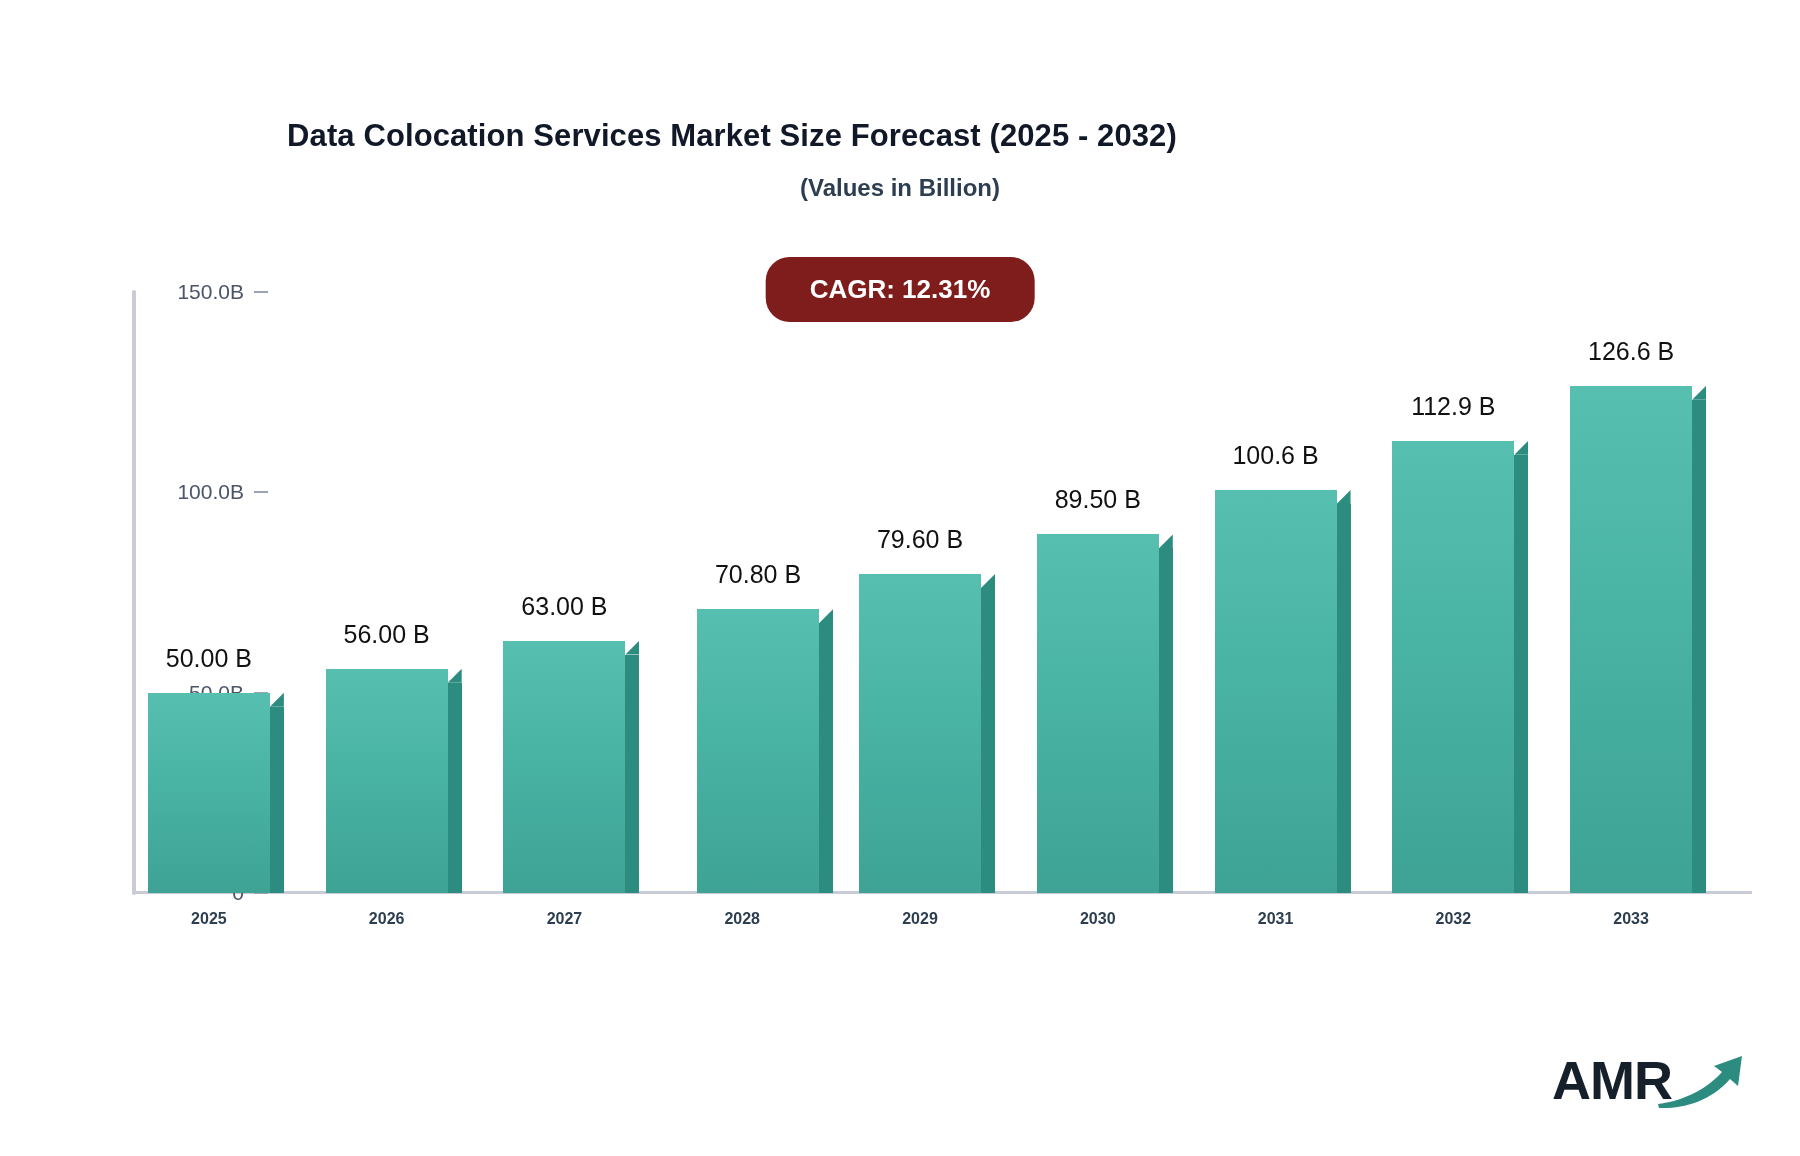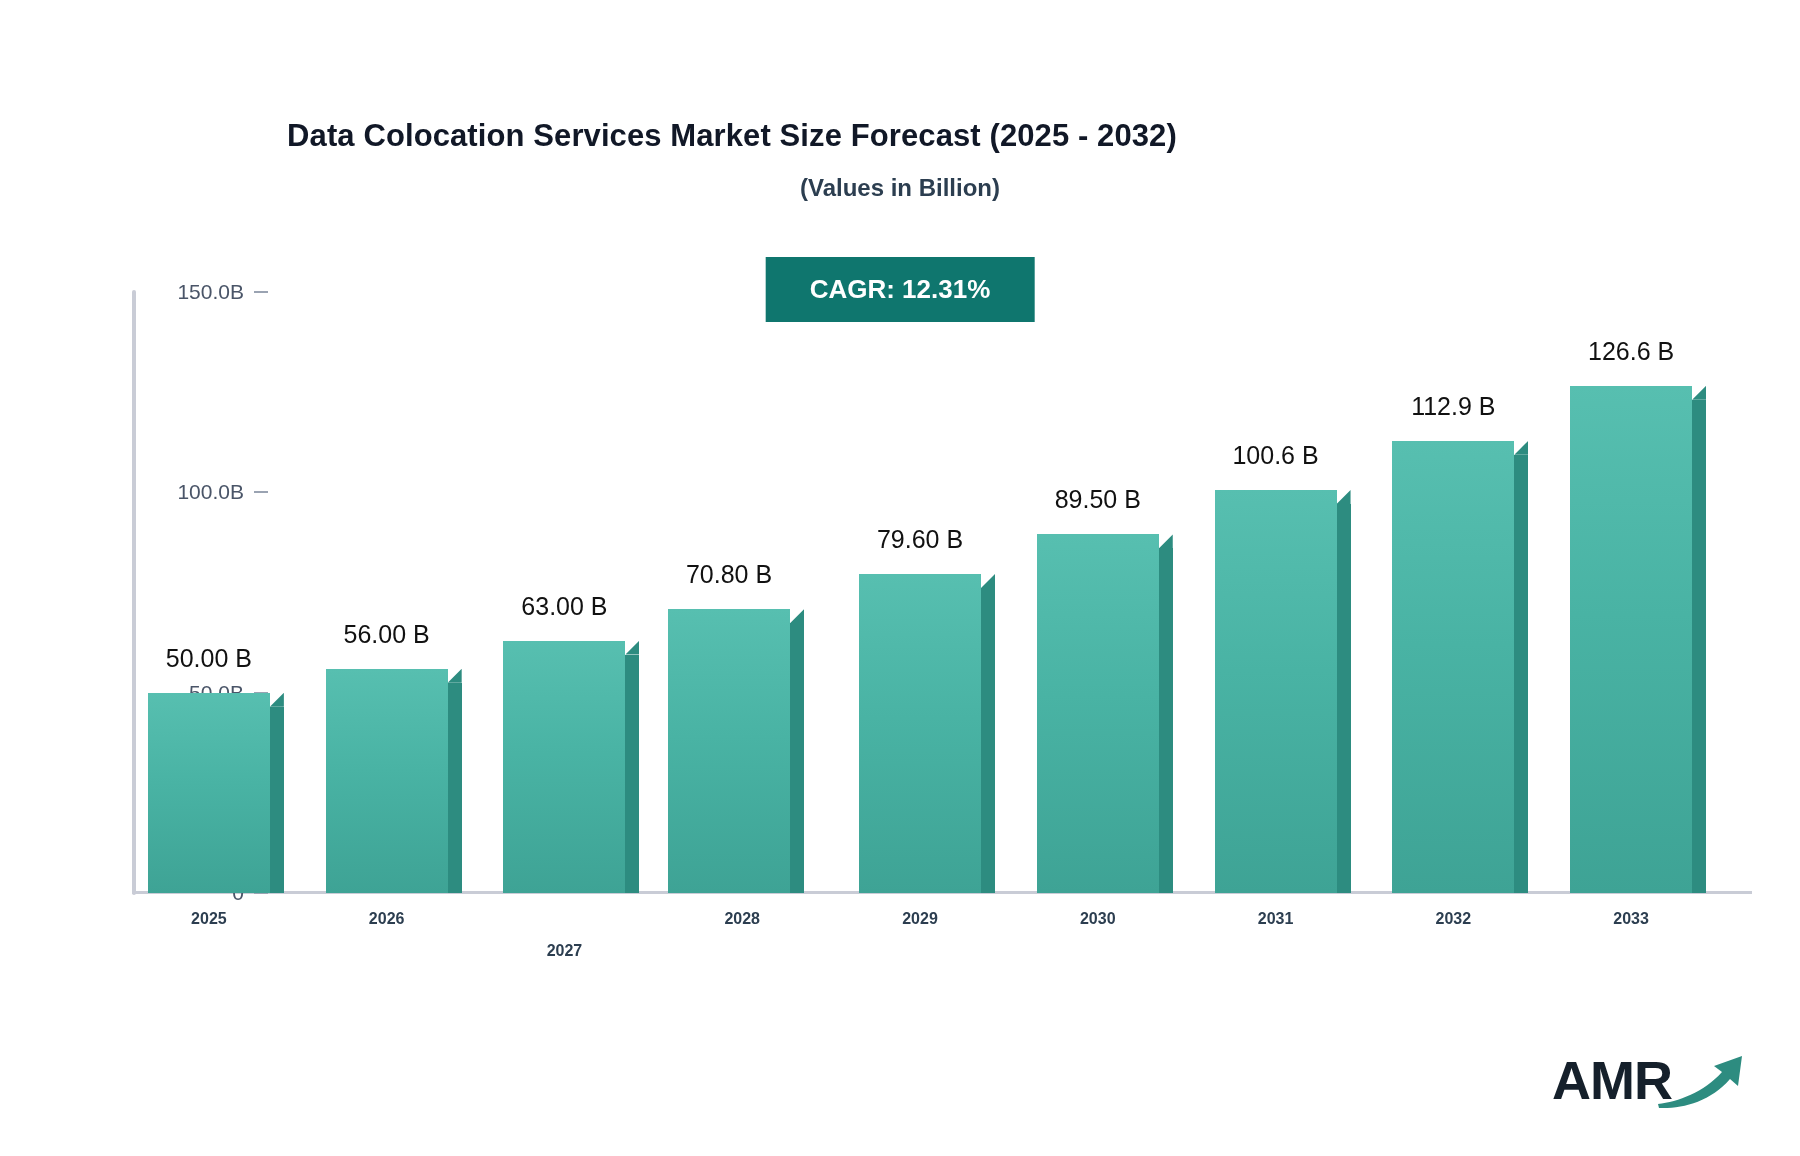--- a/index.html
+++ b/index.html
@@ -41,26 +41,26 @@
     font-size: 24px;
     font-weight: bold;
     color: #2c3e50;
   }
 
   .cagr-badge {
     position: absolute;
     top: 257px;
     left: 50%;
     transform: translateX(-50%);
-    background: #0f766e;
+    background: #7f1d1d;
     color: #ffffff;
     font-size: 26px;
     font-weight: bold;
     padding: 17px 44px;
-    border-radius: 0;
+    border-radius: 24px;
     white-space: nowrap;
   }
 
   
   .plot {
     position: absolute;
     left: 132px;
     top: 292px;
     width: 1600px;
     height: 601px;
@@ -226,21 +226,21 @@
           <div class="bar-side" style="height: 210.373px;"></div>
           <div class="bar-top" style="bottom: 210.373px;"></div>
           <div class="bar-value" style="bottom: 244.373px;">56.00 B</div>
         </div>
         <div class="bar-group" style="left: 371.444px; width: 122px; height: 252.42px;">
           <div class="bar-front" style="height: 252.42px;"></div>
           <div class="bar-side" style="height: 238.42px;"></div>
           <div class="bar-top" style="bottom: 238.42px;"></div>
           <div class="bar-value" style="bottom: 272.42px;">63.00 B</div>
         </div>
-        <div class="bar-group" style="left: 536px; width: 122px; height: 239px;">
+        <div class="bar-group" style="left: 565px; width: 122px; height: 239px;">
           <div class="bar-front" style="height: 283.672px;"></div>
           <div class="bar-side" style="height: 269.672px;"></div>
           <div class="bar-top" style="bottom: 269.672px;"></div>
           <div class="bar-value" style="bottom: 303.672px;">70.80 B</div>
         </div>
         <div class="bar-group" style="left: 727px; width: 122px; height: 318.931px;">
           <div class="bar-front" style="height: 318.931px;"></div>
           <div class="bar-side" style="height: 304.931px;"></div>
           <div class="bar-top" style="bottom: 304.931px;"></div>
           <div class="bar-value" style="bottom: 338.931px;">79.60 B</div>
@@ -268,21 +268,21 @@
           <div class="bar-side" style="height: 493.244px;"></div>
           <div class="bar-top" style="bottom: 493.244px;"></div>
           <div class="bar-value" style="bottom: 527.244px;">126.6 B</div>
         </div>
       </div>
   </div>
 
   <div id="x-ticks">
       <div class="x-tick-label" style="left: 208.889px;">2025</div>
       <div class="x-tick-label" style="left: 386.667px;">2026</div>
-      <div class="x-tick-label" style="left: 564.444px; margin-top: 32px;">2027</div>
+      <div class="x-tick-label" style="left: 564.444px;">2027</div>
       <div class="x-tick-label" style="left: 742.222px;">2028</div>
       <div class="x-tick-label" style="left: 920px;">2029</div>
       <div class="x-tick-label" style="left: 1097.78px;">2030</div>
       <div class="x-tick-label" style="left: 1275.56px;">2031</div>
       <div class="x-tick-label" style="left: 1453.33px;">2032</div>
       <div class="x-tick-label" style="left: 1631.11px;">2033</div>
     </div>
 
   <div class="amr-logo">
     <span class="amr-text">AMR</span>

